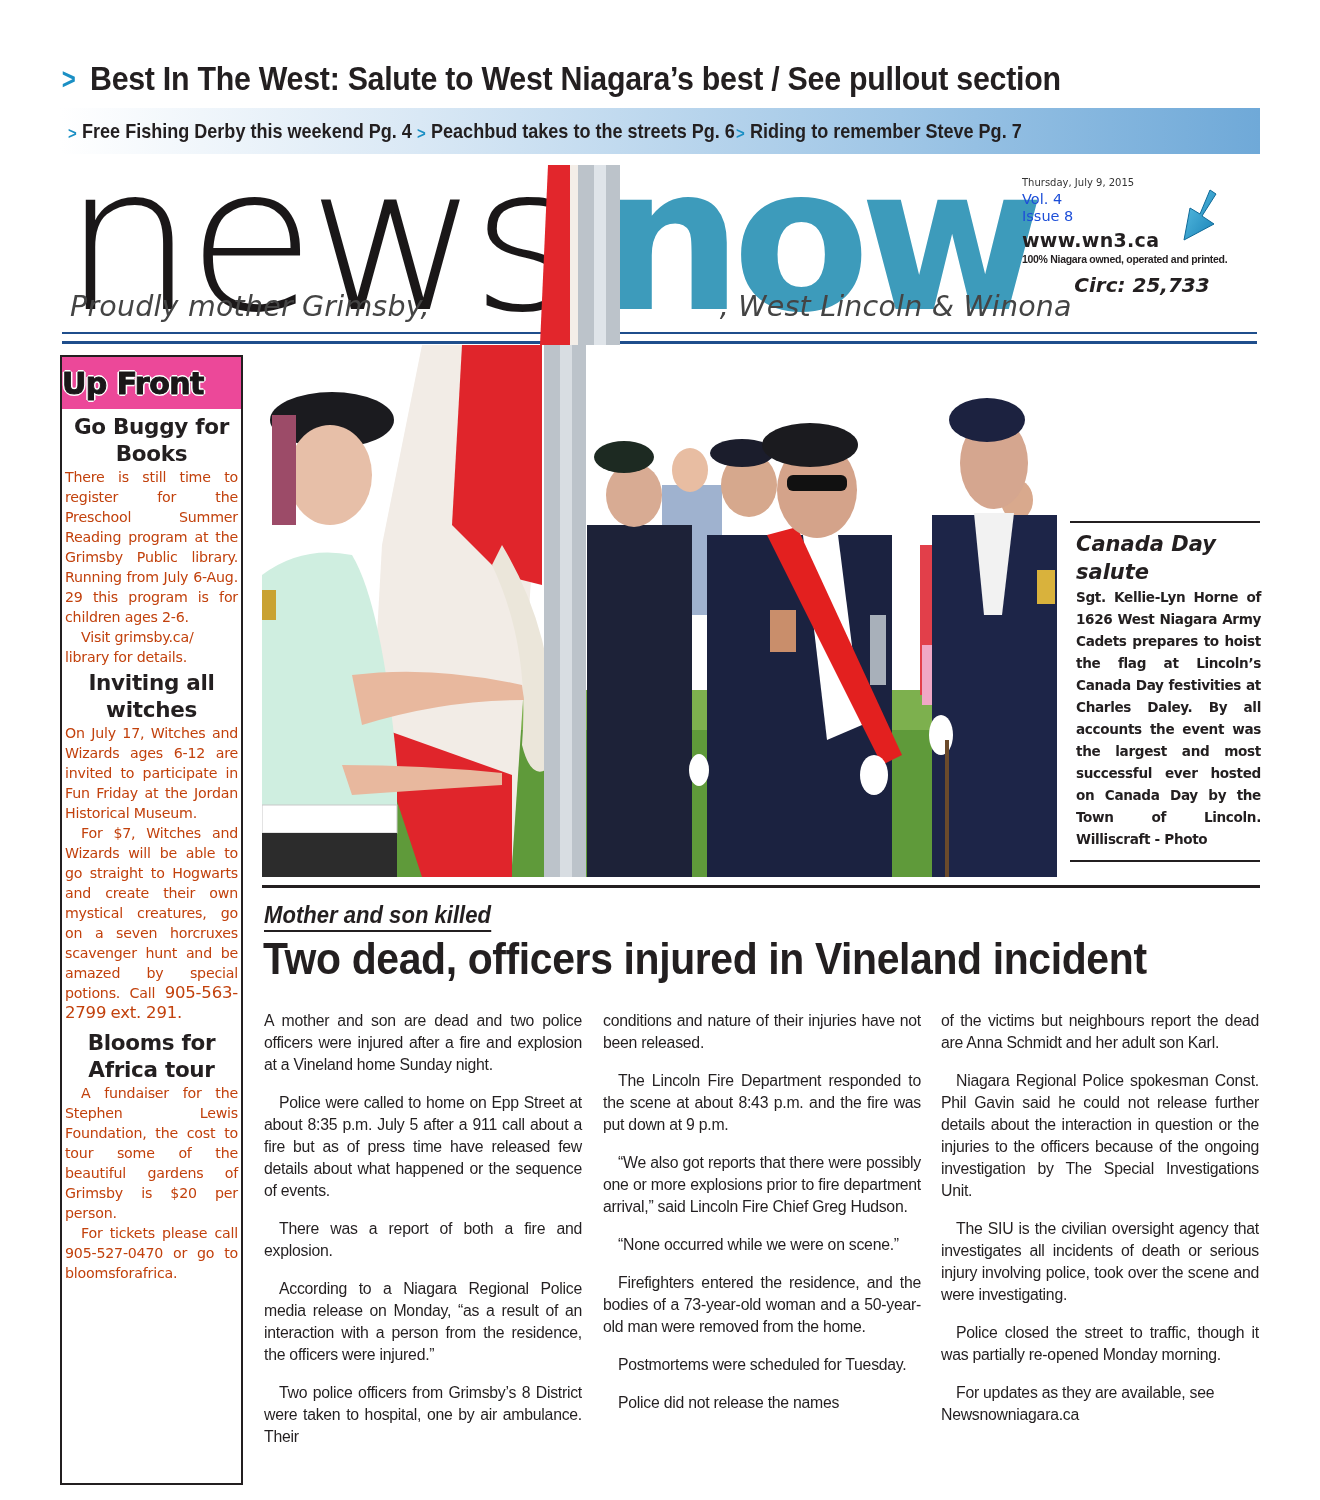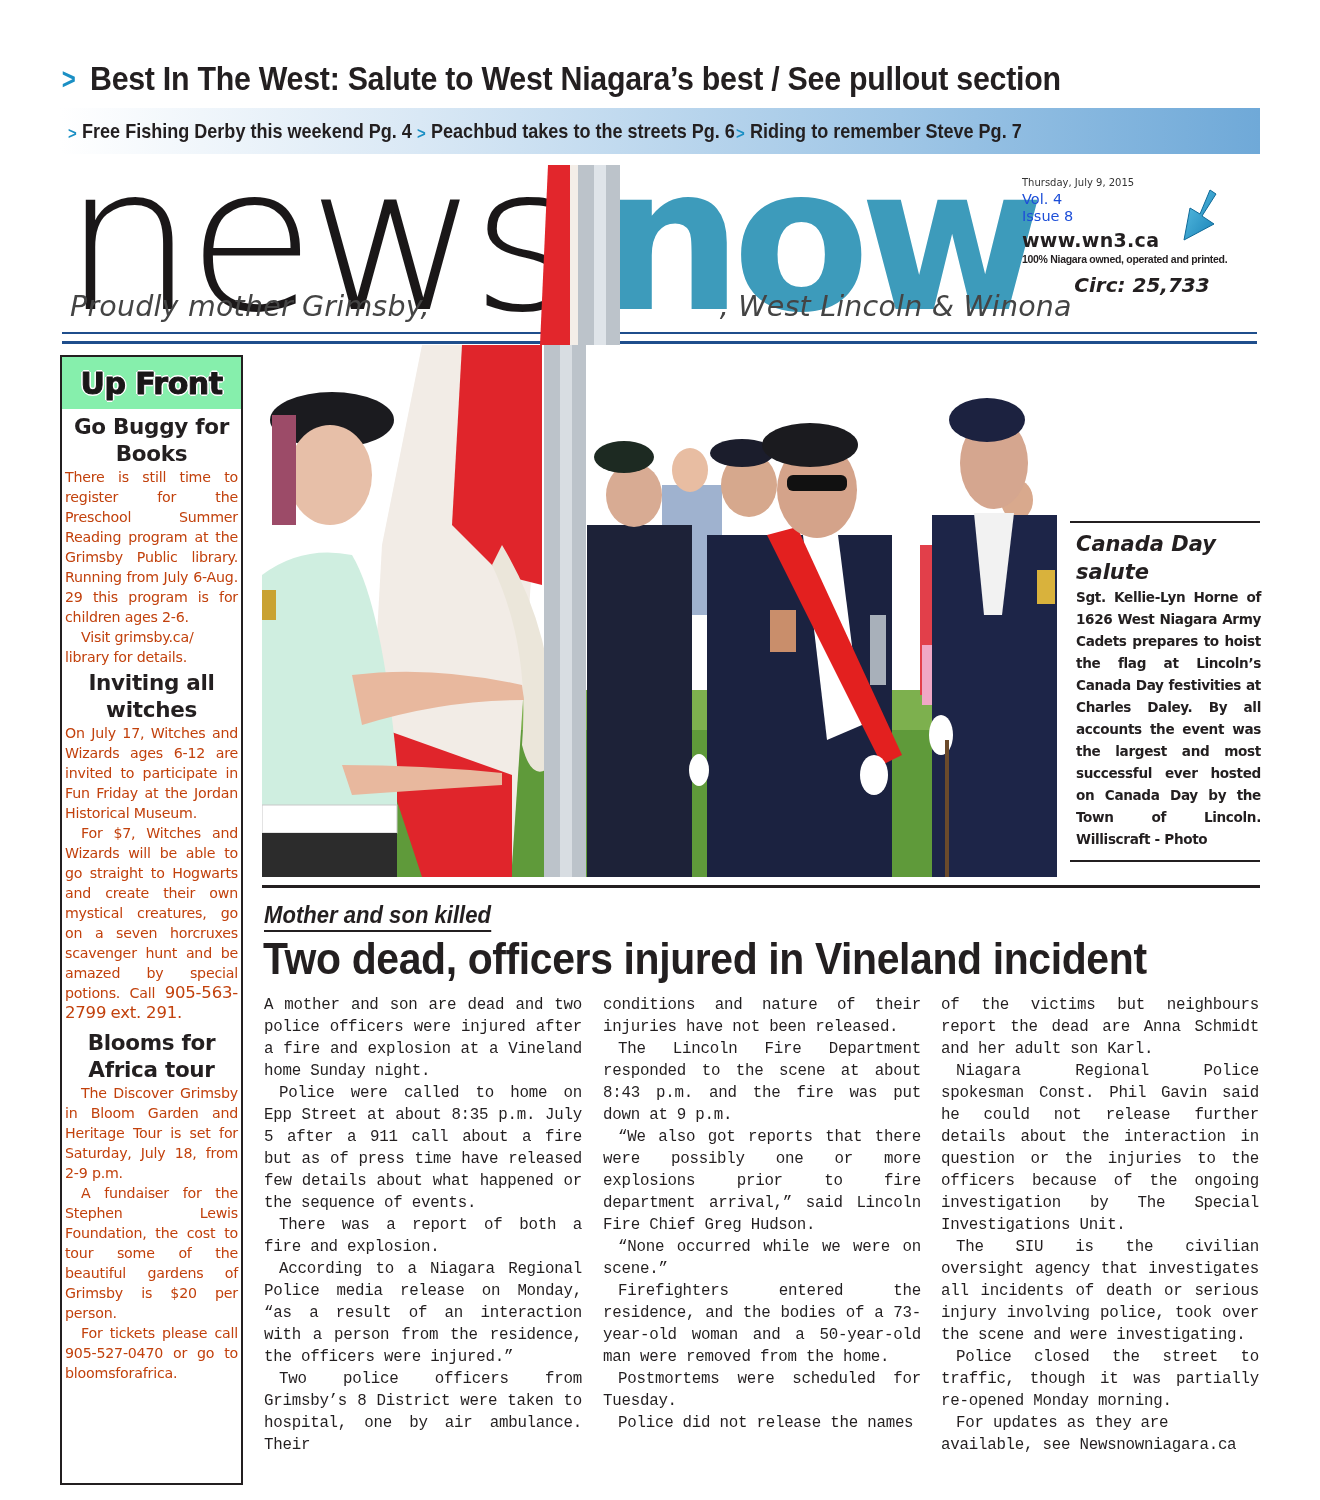--- a/index.html
+++ b/index.html
@@ -35,21 +35,21 @@
   .info .owned { font-family: "Liberation Sans", sans-serif; font-weight: 700; font-size: 10.5px; color: #231f20; margin-top: 2px; letter-spacing: -0.3px; }
   .info .circ { font-family: "DejaVu Sans", sans-serif; font-weight: 700; font-style: italic; font-size: 20px; color: #231f20; margin-top: 8px; text-align: center; }
   .arrow-icon { left: 1180px; top: 188px; width: 50px; height: 56px; }
 
   
   .photo { left: 262px; top: 345px; width: 795px; height: 532px; overflow: hidden; background: #ffffff; }
   .flagpole-top { left: 540px; top: 165px; width: 80px; height: 180px; overflow: hidden; }
 
   
   .upfront { left: 60px; top: 355px; width: 183px; height: 1130px; border: 2px solid #231f20; }
-  .upfront-head { height: 52px; background: #86efac; display: flex; align-items: center; justify-content: center; }
+  .upfront-head { height: 52px; background: #ec4899; display: flex; align-items: center; }
   .upfront-head span { font-family: "DejaVu Sans", sans-serif; font-weight: 900; font-weight: 700; font-size: 30px; color: #1a1718; letter-spacing: -0.5px; -webkit-text-stroke: 1px #1a1718; text-shadow: 2px 0 0 #fff, -2px 0 0 #fff, 0 2px 0 #fff, 0 -2px 0 #fff, 1px 1px 0 #fff, -1px -1px 0 #fff, 1px -1px 0 #fff, -1px 1px 0 #fff; }
   .upfront-body { padding: 4px 3px 0 3px; }
   .uf-title { font-family: "DejaVu Sans", sans-serif; font-weight: 700; font-size: 21.5px; line-height: 27px; text-align: center; color: #231f20; letter-spacing: -0.3px; }
   .uf-p { font-family: "DejaVu Sans", sans-serif; font-size: 14.2px; line-height: 20px; text-align: justify; color: #c2410c; letter-spacing: -0.2px; }
   .uf-p.indent { text-indent: 16px; }
   .uf-p .big { font-size: 16.5px; }
 
   
   .cap-rule-top { left: 1070px; top: 521px; width: 190px; height: 2px; background: #231f20; }
   .caption { left: 1076px; top: 530px; width: 185px; }
@@ -60,21 +60,21 @@
   .story-rule { left: 262px; top: 885px; width: 998px; height: 3px; background: #231f20; }
 
   
   .kicker { left: 264px; top: 900px; font-family: "Liberation Sans", sans-serif; font-weight: 700; font-style: italic; font-size: 24px; color: #231f20; border-bottom: 2px solid #231f20; line-height: 30px; transform: scaleX(0.92); transform-origin: left; }
   .headline { left: 263px; top: 932px; font-family: "Liberation Sans", sans-serif; font-weight: 700; font-size: 44px; color: #231f20; white-space: nowrap; letter-spacing: -0.4px; transform: scaleX(0.93); transform-origin: left; line-height: 54px; }
 
   .col { top: 994px; width: 318px; }
   .col1 { left: 264px; }
   .col2 { left: 603px; }
   .col3 { left: 941px; }
-  .bp { font-family: Liberation Mono, monospace; font-size: 15.8px; line-height: 22px; text-align: justify; color: #231f20; letter-spacing: -0.25px; }
+  .bp { font-family: Liberation Sans, sans-serif; font-size: 15.8px; line-height: 22px; text-align: justify; color: #231f20; letter-spacing: -0.25px; margin-top: 16px; }
   .bp.indent { text-indent: 15px; }
   .bp.noind { text-indent: 0; }
 </style>
 </head>
 <body>
 
 <div class="abs top-headline">
   <span class="chev">&gt;</span>
   <span class="txt">Best In The West: Salute to West Niagara’s best / See pullout section</span>
 </div>
@@ -204,21 +204,20 @@
       <div class="uf-title">Inviting all witches</div>
       <p class="uf-p">On July 17, Witches and Wizards ages 6-12 are invited to participate in Fun Friday at the Jordan Historical Museum.</p>
       <p class="uf-p indent">
         <span>For $7, Witches and Wizards will be able to go straight to Hogwarts and create their own mystical creatures, go on a seven horcruxes scavenger hunt and be amazed by special potions. Call</span>
         <span class="big">905-563-2799</span>
         <span class="big">ext. 291.</span>
       </p>
     </div>
     <div style="margin-top:6px;">
       <div class="uf-title">Blooms for Africa tour</div>
-      <p class="uf-p indent">The Discover Grimsby in Bloom Garden and Heritage Tour is set for Saturday, July 18, from 2-9 p.m.</p>
       <p class="uf-p indent">A fundaiser for the Stephen Lewis Foundation, the cost to tour some of the beautiful gardens of Grimsby is $20 per person.</p>
       <p class="uf-p indent">For tickets please call 905-527-0470 or go to bloomsforafrica.</p>
     </div>
   </div>
 </div>
 
 <div class="abs cap-rule-top"></div>
 <div class="abs caption">
   <div class="ctitle">Canada Day salute</div>
   <div class="cbody">Sgt. Kellie-Lyn Horne of 1626 West Niagara Army Cadets prepares to hoist the flag at Lincoln’s Canada Day festivities at Charles Daley. By all accounts the event was the largest and most successful ever hosted on Canada Day by the Town of Lincoln. Williscraft - Photo</div>

